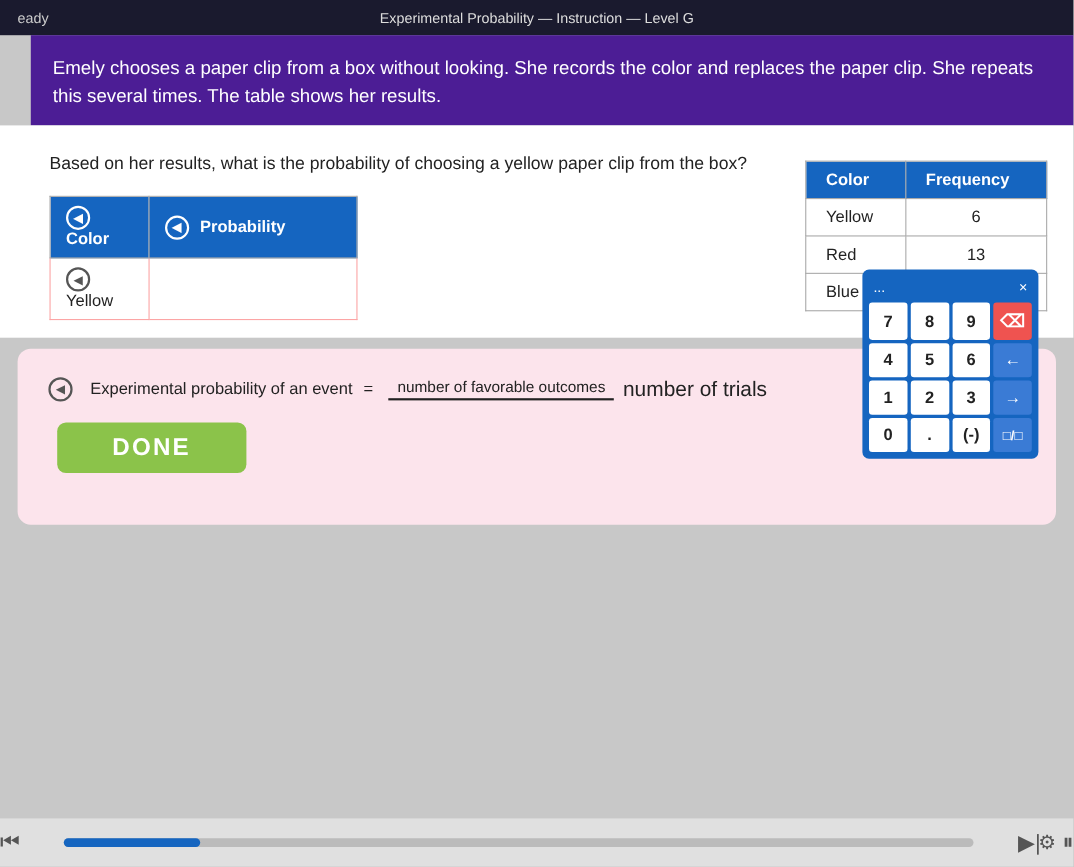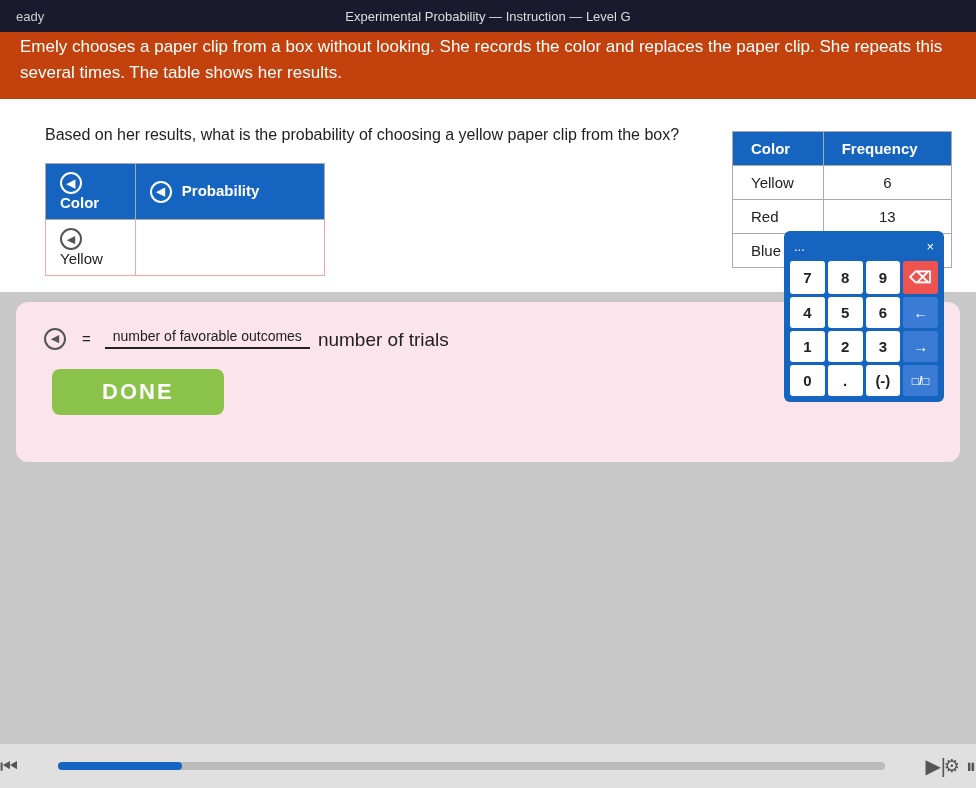--- a/index.html
+++ b/index.html
@@ -26,26 +26,27 @@
     .top-bar-center {
       color: #ddd;
       font-size: 13px;
       position: absolute;
       left: 50%;
       transform: translateX(-50%);
     }
 
     
     .blue-header {
-      background: #c2410c;
-      color: white;
-      padding: 2px 20px 14px 20px;
+      background: #4c1d95;
+      color: white;
+      padding: 17px 20px 14px 20px;
       font-size: 17px;
       line-height: 1.5;
       font-weight: 500;
+      margin-left: 28px;
     }
 
     
     .main-content {
       background: white;
       padding: 24px 24px 16px 24px;
       display: flex;
       gap: 40px;
       align-items: flex-start;
     }
@@ -361,20 +362,21 @@
             <td>5</td>
           </tr>
         </tbody>
     </table>
   </div>
 </div>
 
 <div class="bottom-area">
   <div class="formula-container">
     <span class="speaker-circle-dark" style="border-color:#555; color:#555;">◀</span>
+    <span>Experimental probability of an event</span>
     <span>=</span>
     <div class="fraction">
       <span class="numerator">number of favorable outcomes</span>
       <span class="denominator">number of trials</span>
     </div>
   </div>
 
   <div class="keypad">
     <div class="keypad-header">
       <span>...</span>

